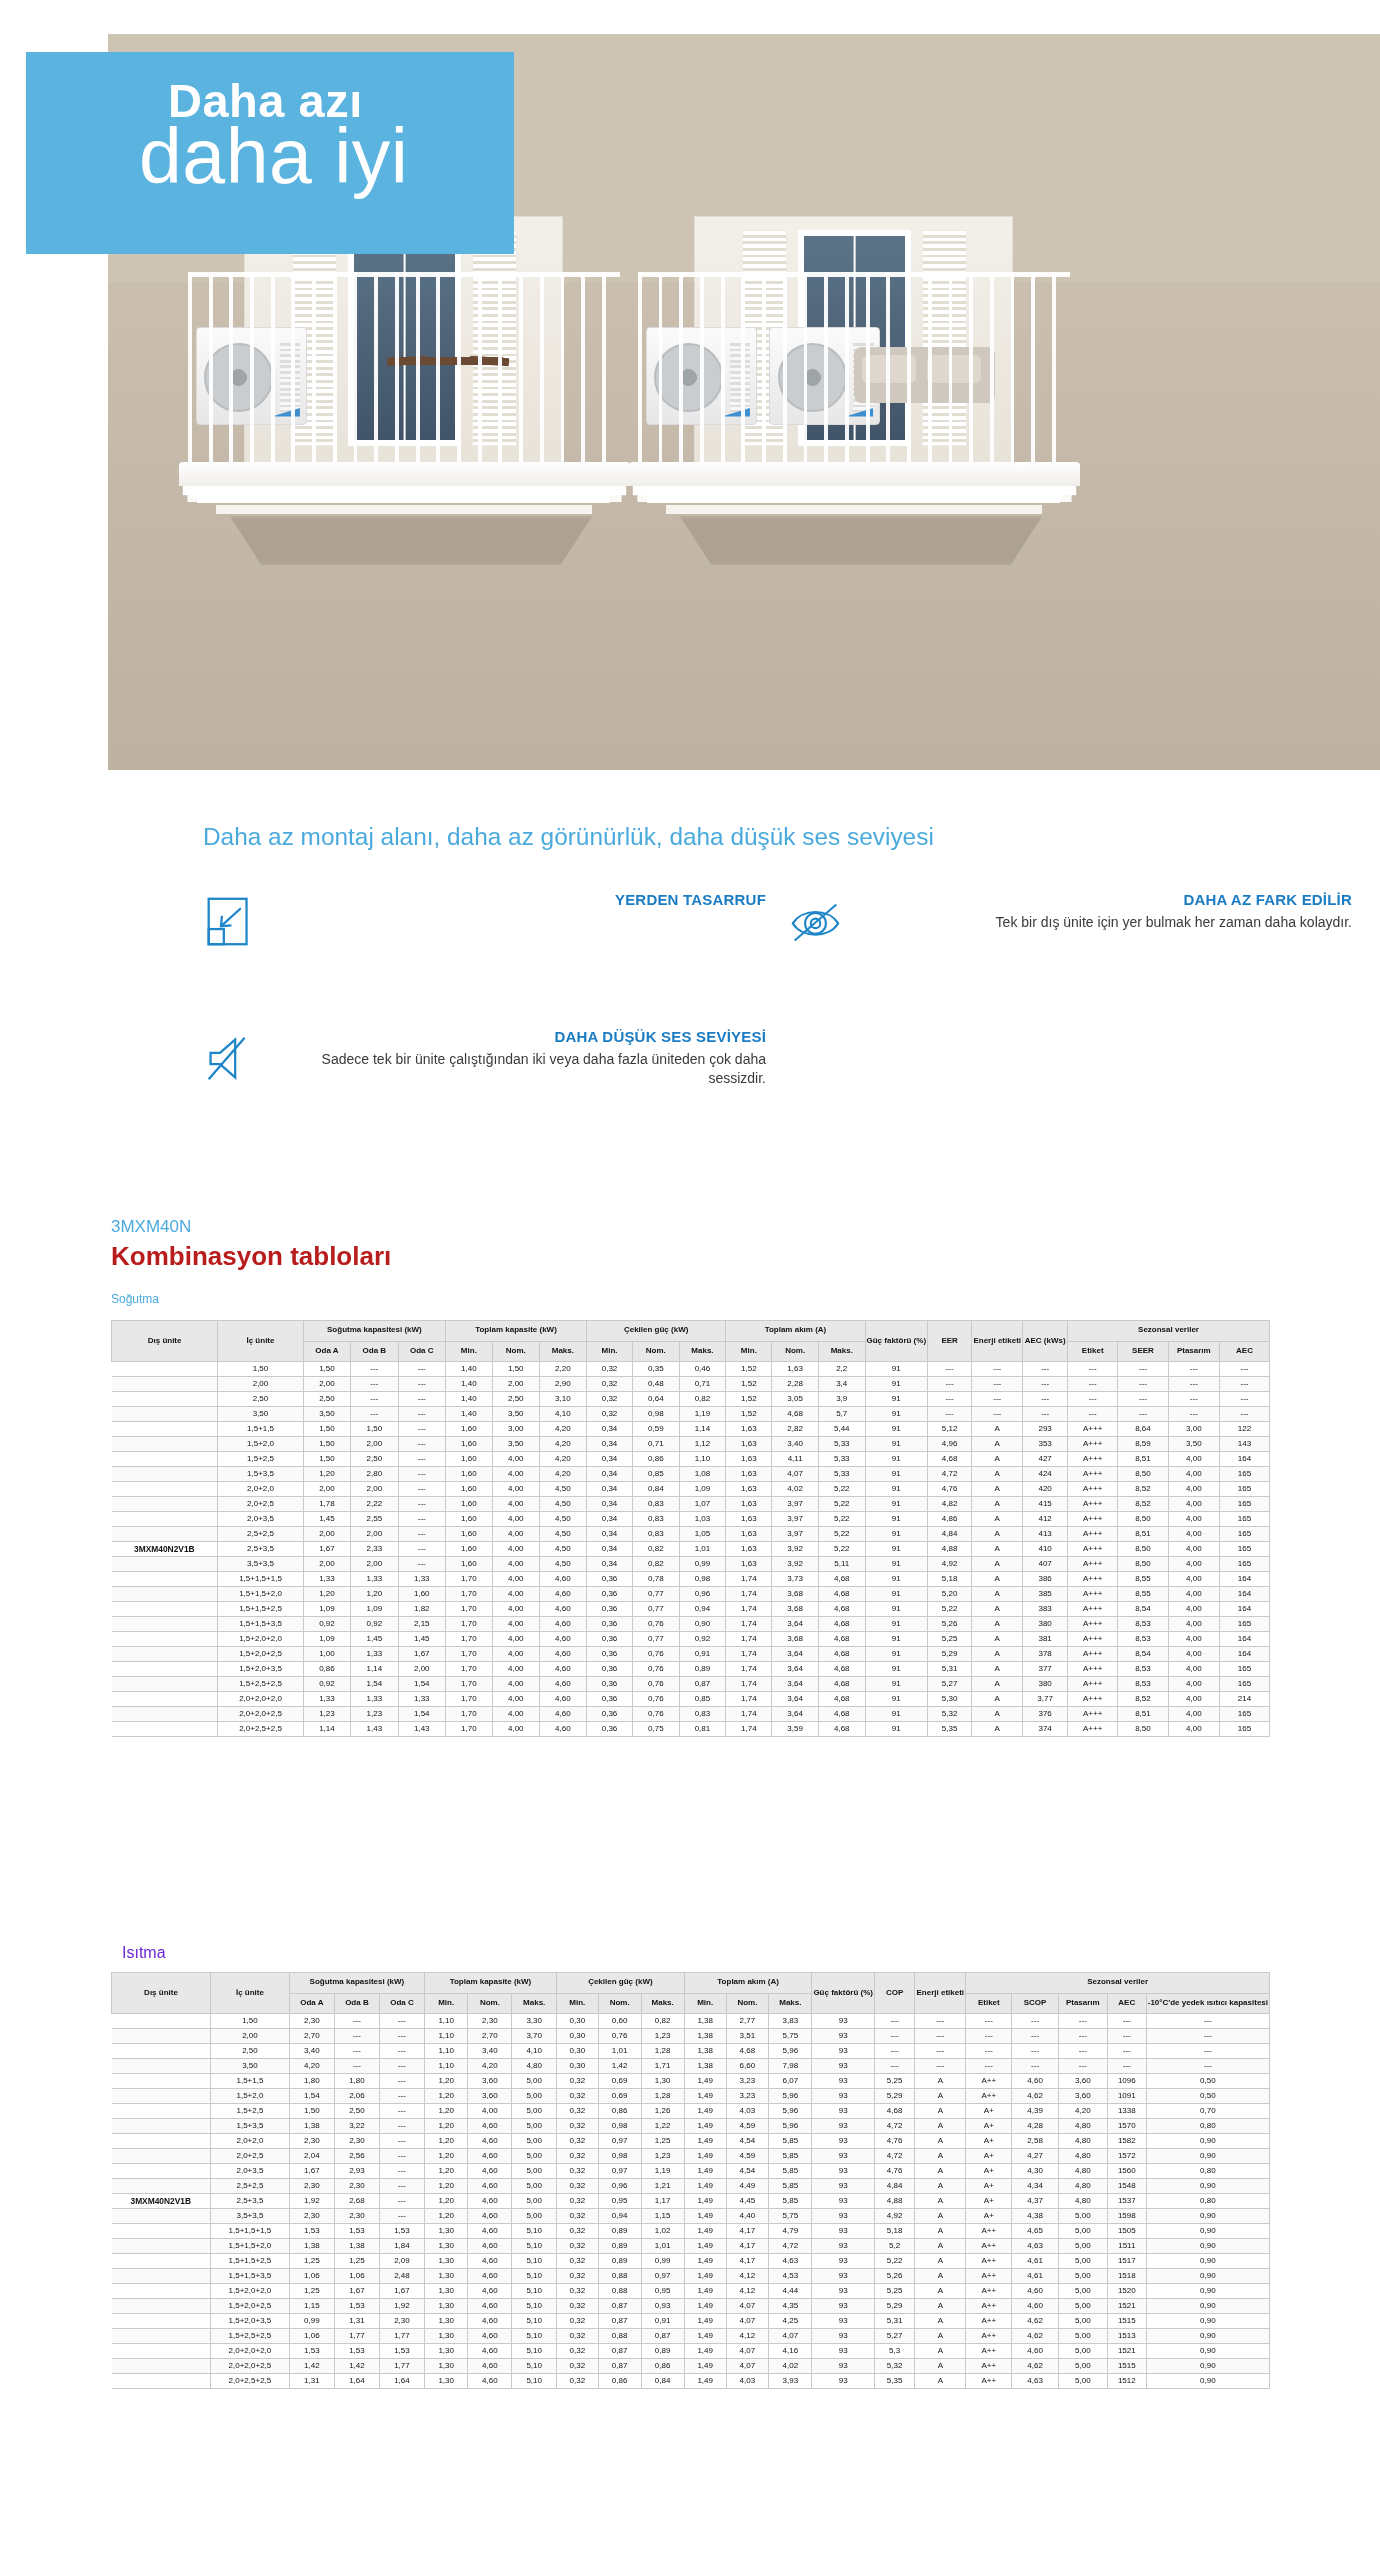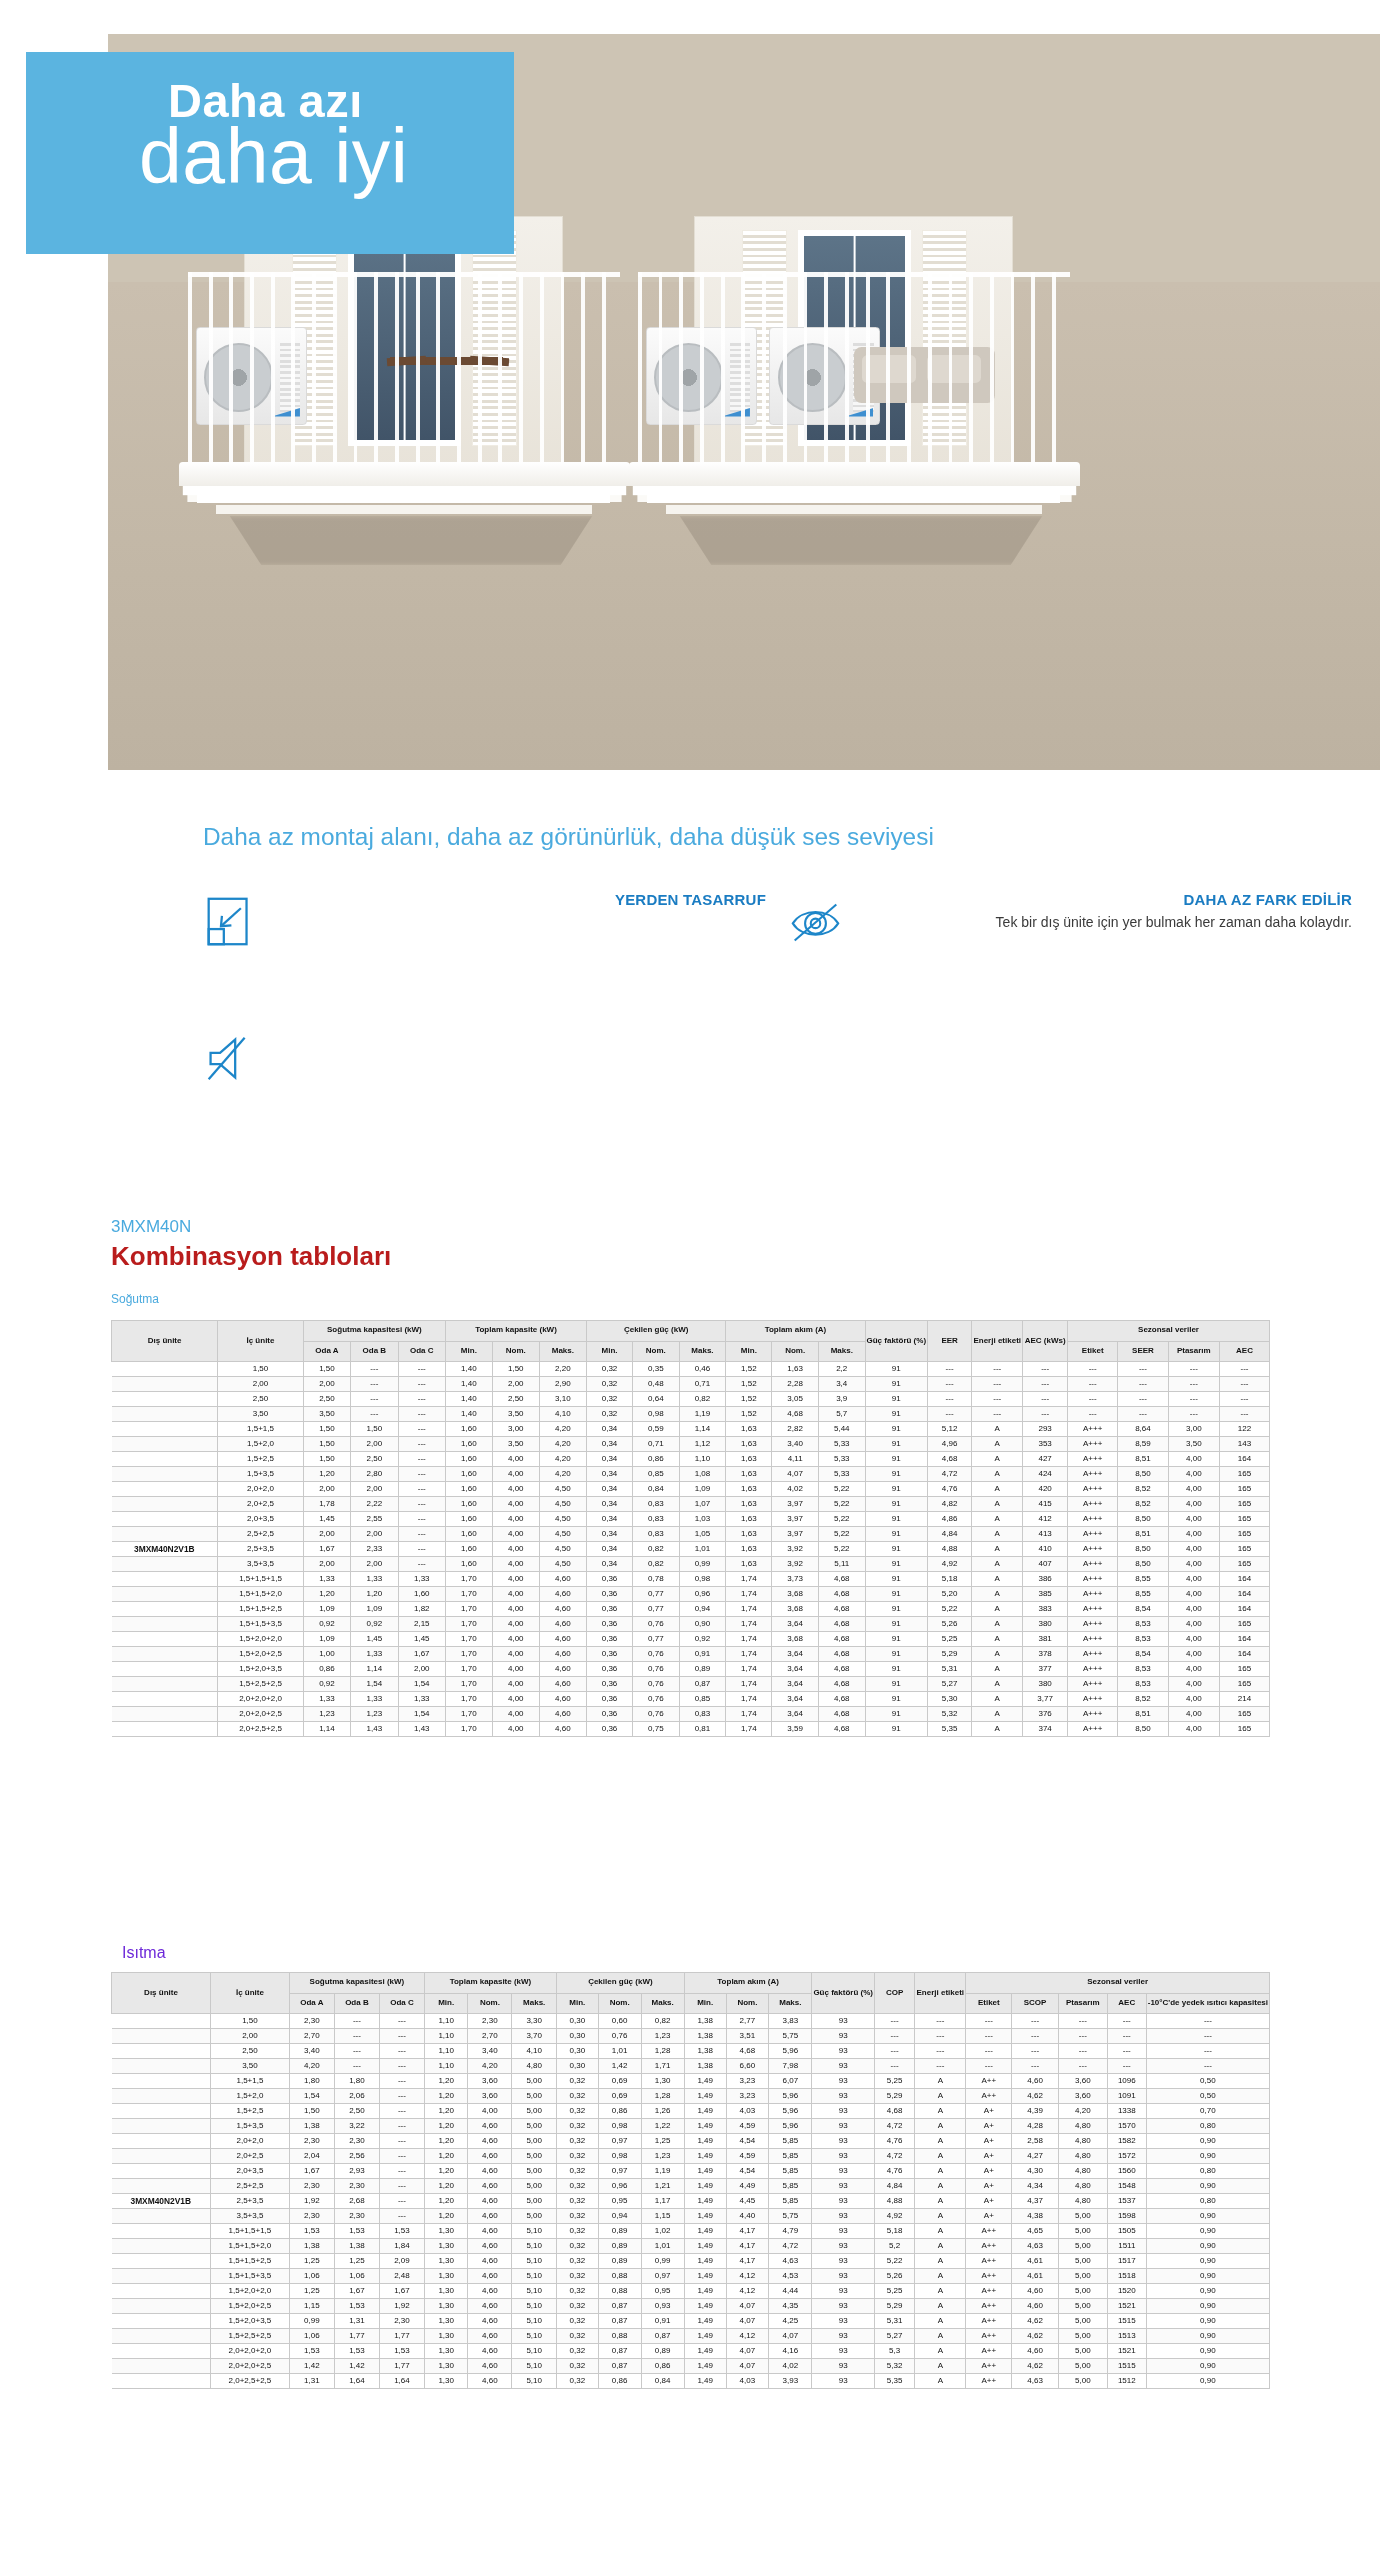--- a/index.html
+++ b/index.html
@@ -311,20 +311,24 @@
       <p class="desc">Tek bir dış ünite için yer bulmak her zaman daha kolaydır.</p>
     </div>
   </div>
 
   <div class="feat f3">
     <div class="ico">
       <svg width="53" height="53" viewBox="0 0 56 56" fill="none" stroke="#1d86c9" stroke-width="2.4">
         <path d="M8 22 H18 L34 8 V48 L18 34 H8 Z"></path>
         <line x1="6" y1="50" x2="44" y2="6"></line>
       </svg>
+    </div>
+    <div class="txt">
+      <p class="ttl">DAHA DÜŞÜK SES SEVİYESİ</p>
+      <p class="desc">Sadece tek bir ünite çalıştığından iki veya daha fazla üniteden çok daha sessizdir.</p>
     </div>
   </div>
 </div>
 
 <div class="tables">
   <div class="model-code">3MXM40N</div>
   <div class="kombi">Kombinasyon tabloları</div>
   <div class="sec-label-cool">Soğutma</div>
   <div class="sec-label-heat">Isıtma</div>
 

